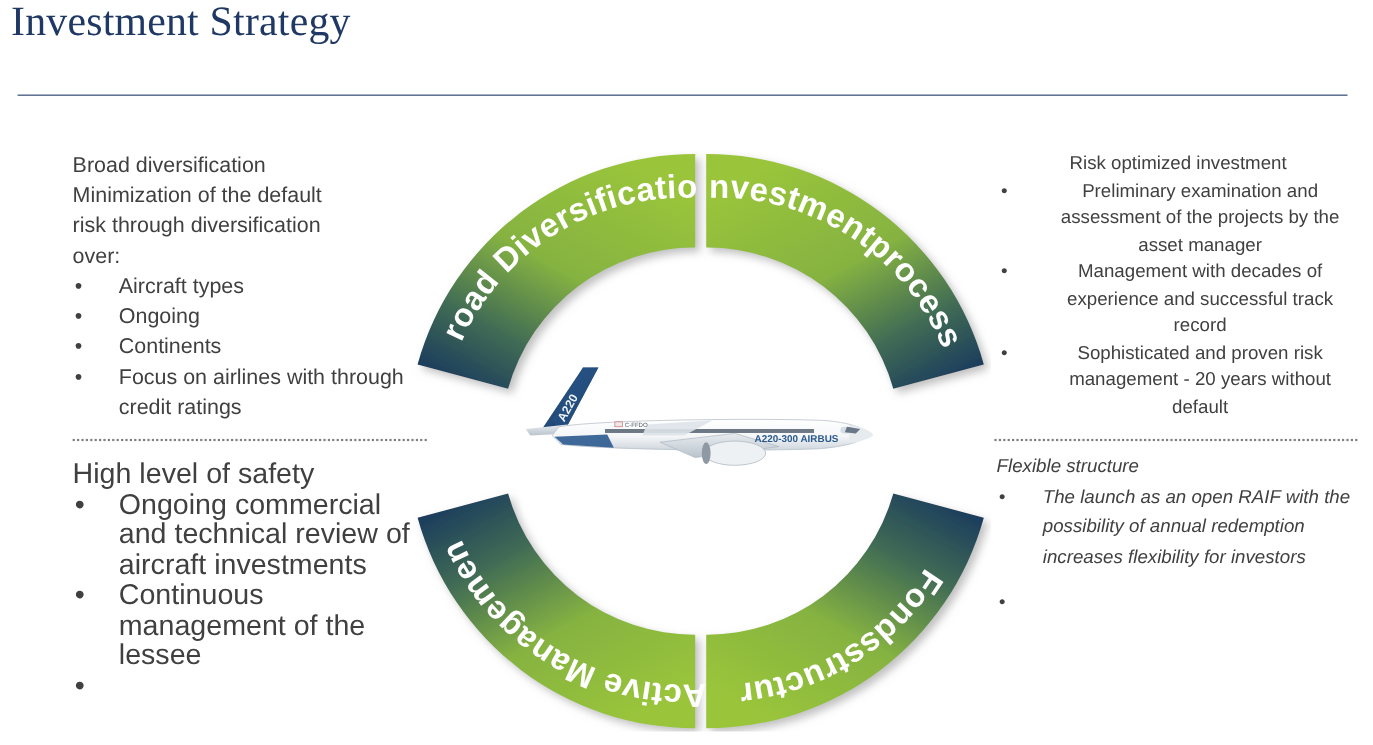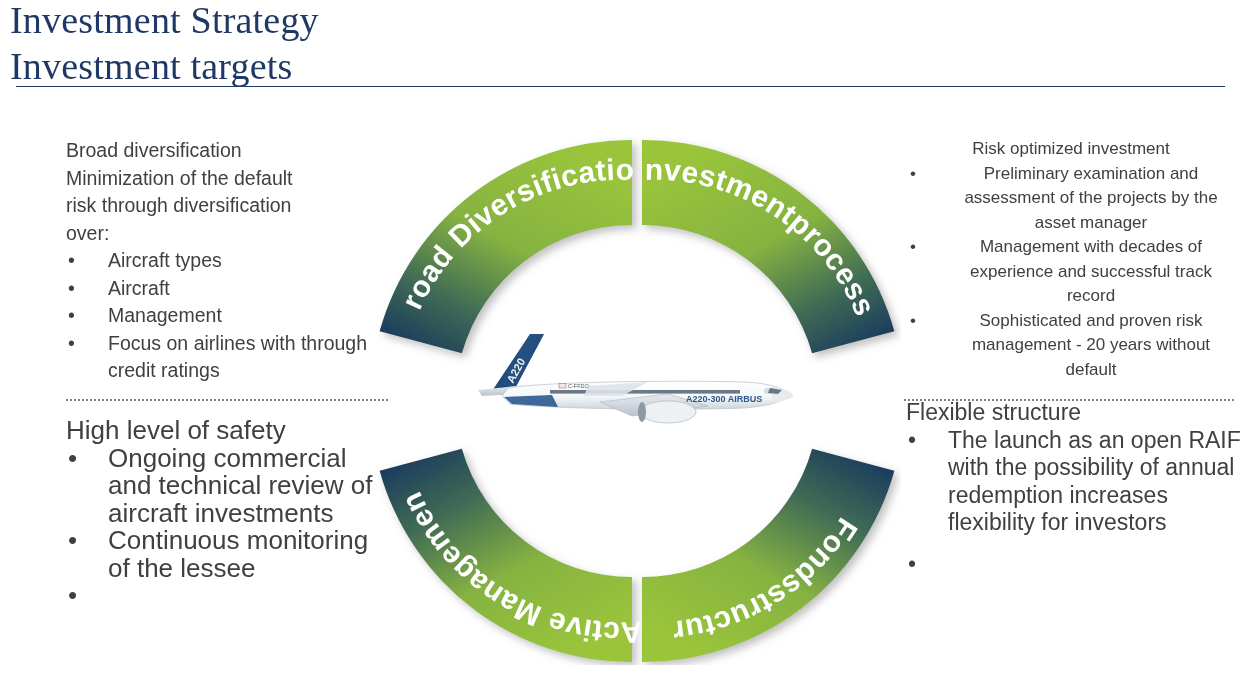--- a/index.html
+++ b/index.html
@@ -65,21 +65,21 @@
     position: absolute;
     left: 2px;
     top: 0;
   }
 
   
   #block-tl { left: 66px; top: 137px; width: 320px; font-size: 19.5px; line-height: 27.5px; }
   #block-bl { left: 66px; top: 417px; width: 320px; font-size: 26px; line-height: 27.5px; }
   
   #block-tr { left: 906px; top: 137px; width: 330px; font-size: 17px; line-height: 24.5px; text-align: center; }
-  #block-br { left: 906px; top: 399px; width: 336px; font-size: 23px; line-height: 27.5px; }
+  #block-br { left: 906px; top: 410px; width: 336px; font-size: 17px; line-height: 27.5px; font-style: italic; }
 
   #block-tr ul.bullets li { padding-left: 40px; }
   #block-tr ul.bullets li .bullet-dot { left: 4px; }
 
   .spacer-li { height: 14px; }
 
   
   .divider {
     position: absolute;
     height: 0;
@@ -114,45 +114,44 @@
     width: 336px;
     height: 108px;
   }
   #aircraft svg { display: block; }
 </style>
 </head>
 <body>
 
 <div id="header">
   <div class="title-line" id="title-1">Investment Strategy</div>
-  <div class="title-line" id="title-2">Investment targets</div>
   <div id="header-rule"></div>
 </div>
 
 <div class="divider" id="divider-left"></div>
 <div class="divider" id="divider-right"></div>
 
 <div class="text-block" id="block-tl">
   <div class="block-heading">Broad diversification
 Minimization of the default
 risk through diversification
 over:</div>
   <ul class="bullets">
     <li><span class="bullet-dot">•</span><span>Aircraft types</span></li>
-    <li><span class="bullet-dot">•</span><span>Aircraft</span></li>
-    <li><span class="bullet-dot">•</span><span>Management</span></li>
+    <li><span class="bullet-dot">•</span><span>Ongoing</span></li>
+    <li><span class="bullet-dot">•</span><span>Continents</span></li>
     <li><span class="bullet-dot">•</span><span>Focus on airlines with through credit ratings</span></li>
   </ul>
 </div>
 
 <div class="text-block" id="block-bl">
   <div class="block-heading">High level of safety</div>
   <ul class="bullets">
     <li><span class="bullet-dot">•</span><span>Ongoing commercial and technical review of aircraft investments</span></li>
-    <li><span class="bullet-dot">•</span><span>Continuous monitoring of the lessee</span></li>
+    <li><span class="bullet-dot">•</span><span>Continuous management of the lessee</span></li>
     <li><span class="bullet-dot">•</span></li>
   </ul>
 </div>
 
 <div class="text-block" id="block-tr">
   <div class="block-heading">Risk optimized investment</div>
   <ul class="bullets">
     <li><span class="bullet-dot">•</span><span>Preliminary examination and assessment of the projects by the asset manager</span></li>
     <li><span class="bullet-dot">•</span><span>Management with decades of experience and successful track record</span></li>
     <li><span class="bullet-dot">•</span><span>Sophisticated and proven risk management - 20 years without default</span></li>

